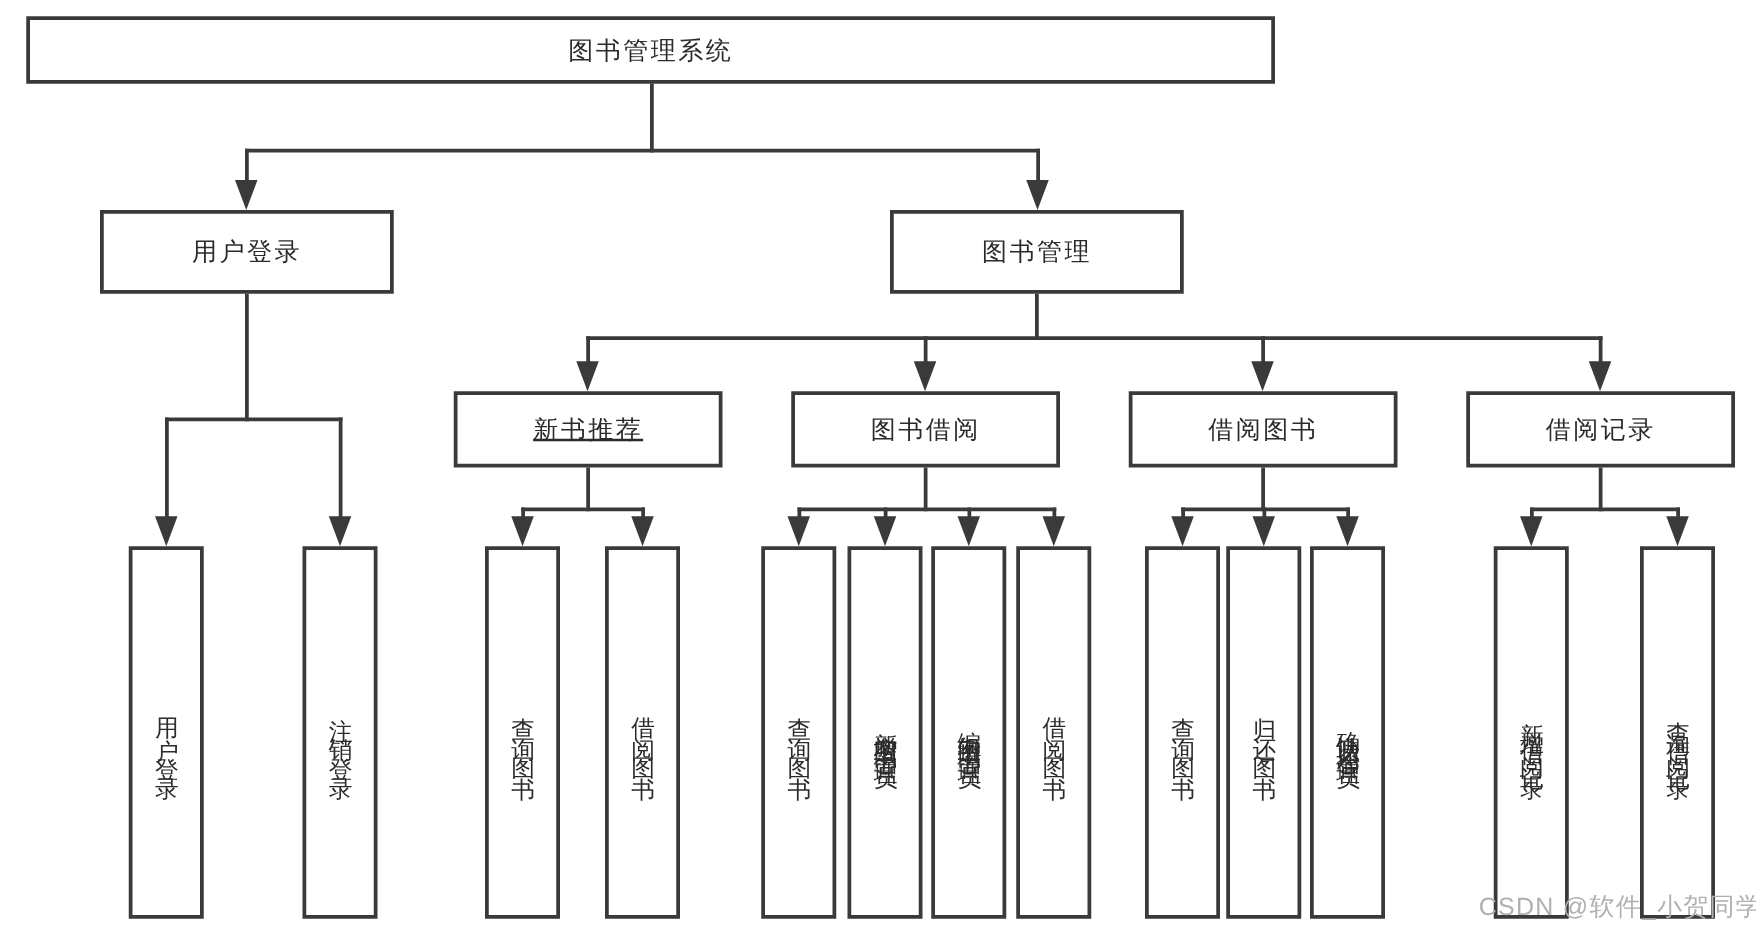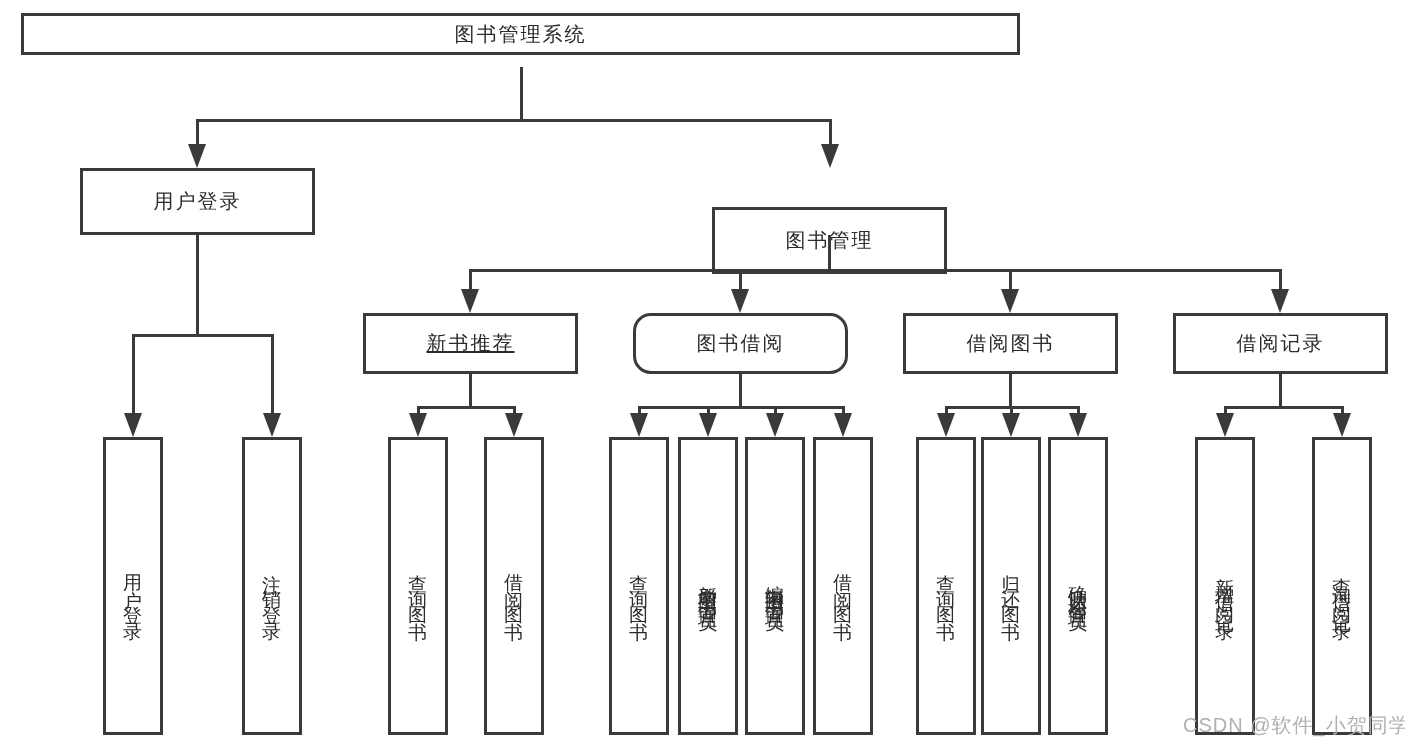--- a/index.html
+++ b/index.html
@@ -52,33 +52,33 @@
     color:#b0b0b0;
     white-space:nowrap;
     z-index:5;
   }
 </style>
 </head>
 <body>
 
 <div id="canvas">
   <div id="nodes-layer">
-      <div class="node h" style="left: 21px; top: 13px; width: 999px; height: 42px;">
+      <div class="node h" style="left: 21px; top: 13px; width: 999px; height: 54px;">
         <span>图书管理系统</span>
       </div>
       <div class="node h" style="left: 80px; top: 168px; width: 235px; height: 67px;">
         <span>用户登录</span>
       </div>
-      <div class="node h" style="left: 712px; top: 168px; width: 235px; height: 67px; margin-top: 39px;">
+      <div class="node h" style="left: 712px; top: 168px; width: 235px; height: 67px;">
         <span>图书管理</span>
       </div>
       <div class="node h" style="left: 363px; top: 313px; width: 215px; height: 61px; text-decoration: underline;">
         <span>新书推荐</span>
       </div>
-      <div class="node h" style="left: 633px; top: 313px; width: 215px; height: 61px; border-radius: 18px;">
+      <div class="node h" style="left: 633px; top: 313px; width: 215px; height: 61px;">
         <span>图书借阅</span>
       </div>
       <div class="node h" style="left: 903px; top: 313px; width: 215px; height: 61px;">
         <span>借阅图书</span>
       </div>
       <div class="node h" style="left: 1173px; top: 313px; width: 215px; height: 61px; justify-content: center;">
         <span>借阅记录</span>
       </div>
       <div class="node v" style="left: 103px; top: 437px; width: 60px; height: 298px;">
         <span class="ls-wide">用户登录</span>

